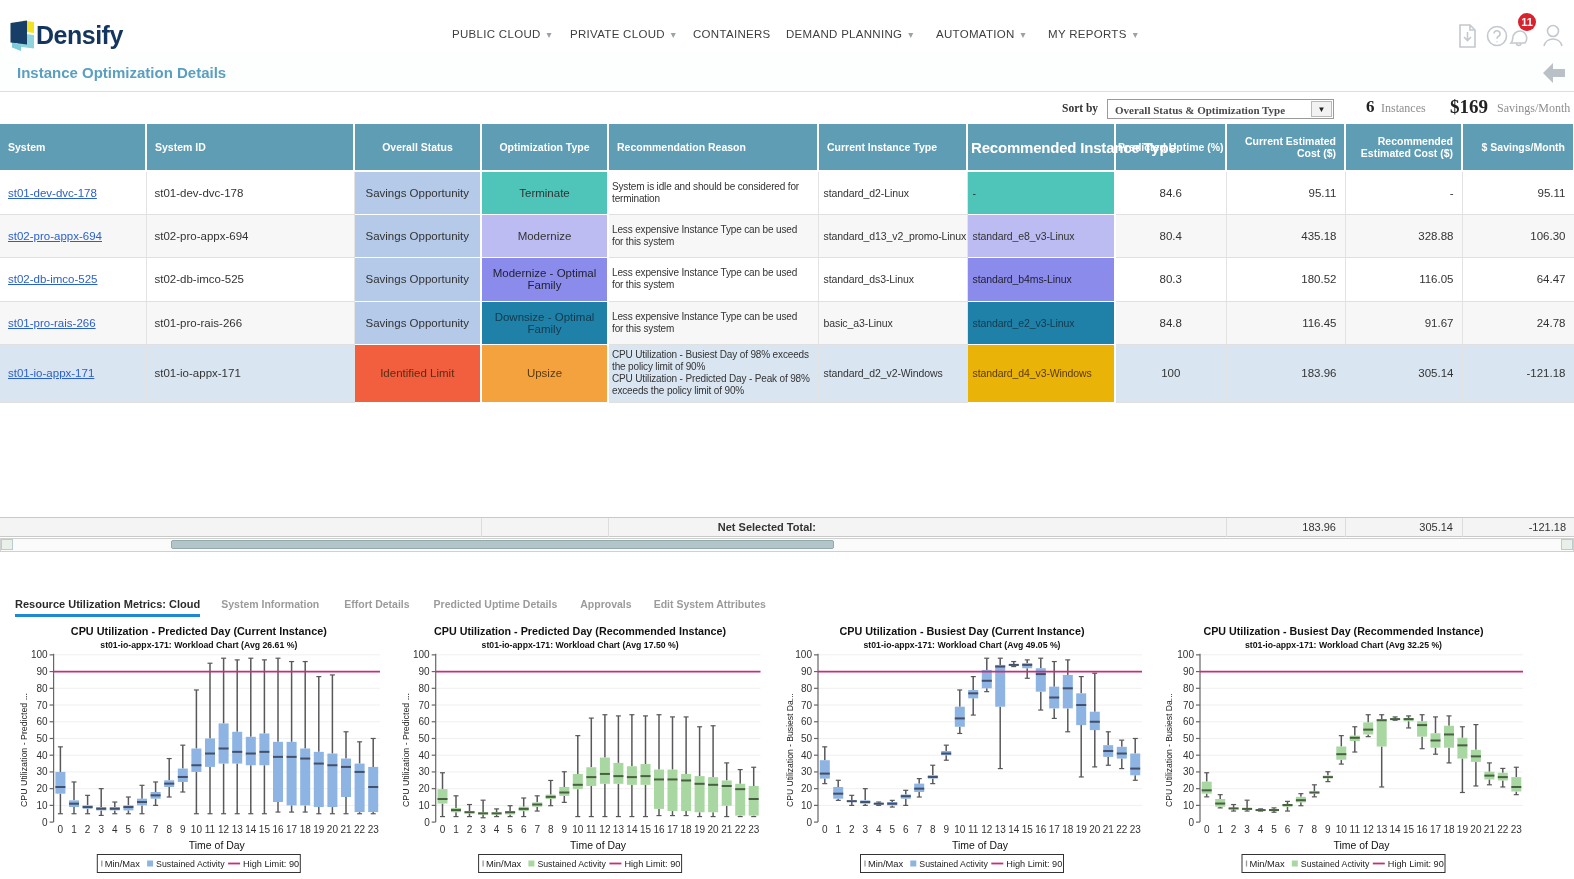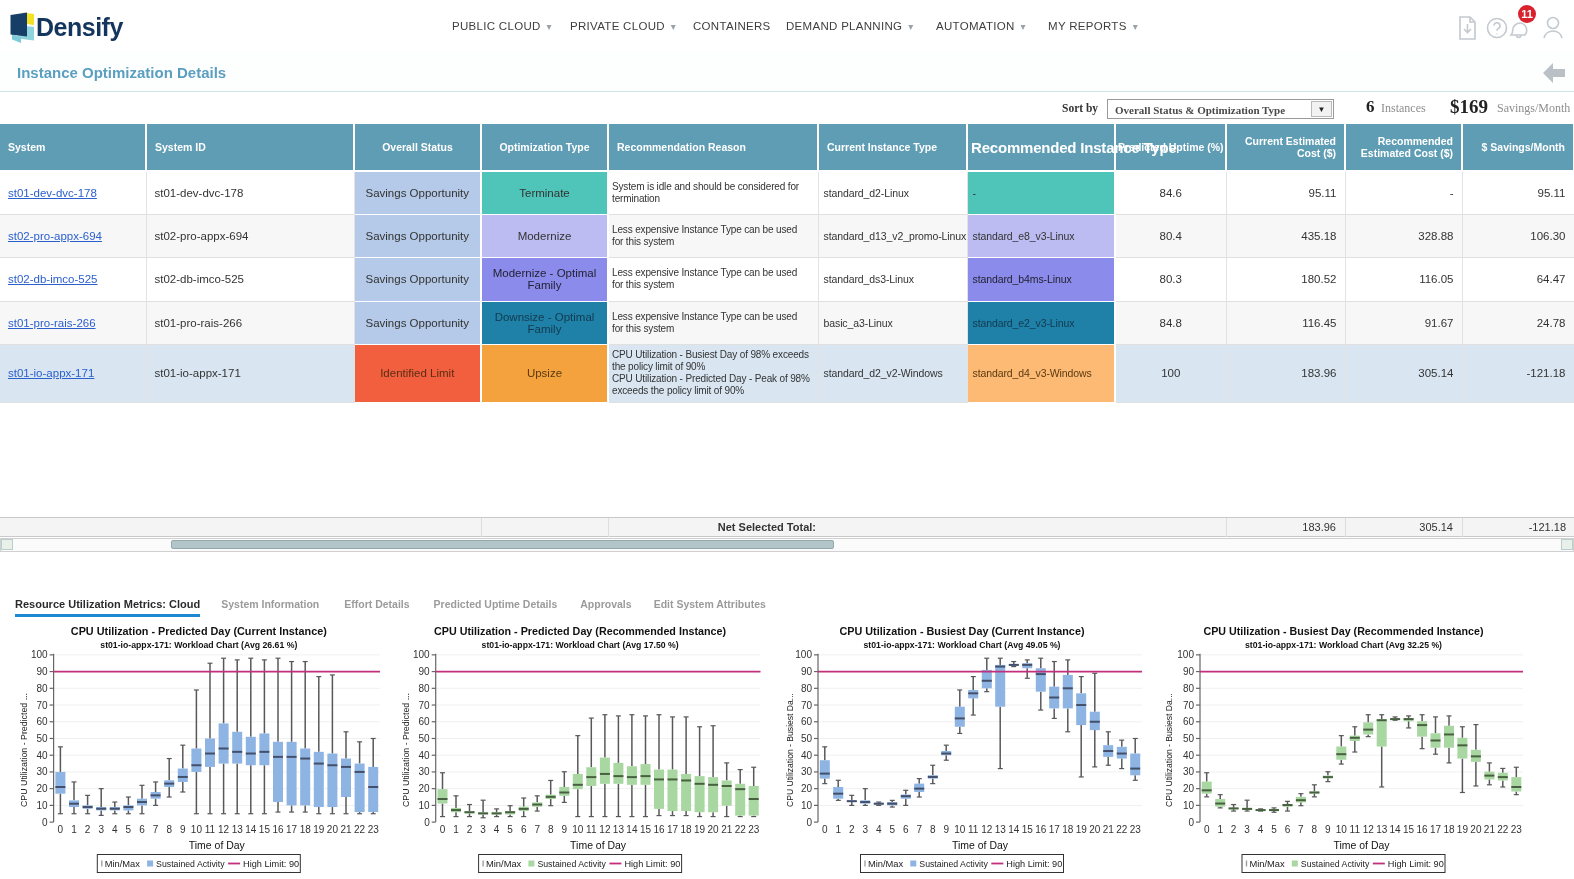--- a/index.html
+++ b/index.html
@@ -1,17 +1,17 @@
 <!DOCTYPE html>
 <html><head><meta charset="utf-8"><title>Instance Optimization Details</title>
 <style>
 * { margin:0; padding:0; box-sizing:border-box; }
 html,body { width:1574px; height:879px; overflow:hidden; background:#fff;
   font-family:"Liberation Sans", sans-serif; }
-#nav { position:absolute; left:0; top:4px; width:100%; height:56px; background:#fff;
+#nav { position:absolute; left:0; top:12px; width:100%; height:56px; background:#fff;
   border-bottom:1px solid #cfe3ea; }
 .mi { position:absolute; top:16px; font-size:11.5px; color:#3f3f3f; letter-spacing:.3px; white-space:nowrap; }
 .chv { color:#9aa2a8; font-size:10px; margin-left:6px; }
 #titlebar { position:absolute; left:0; top:52px; width:100%; height:40px; background:#fdfefe;
   border-bottom:1px solid #cfe3ea; }
 #titlebar h1 { position:absolute; left:17px; top:12px; font-size:15px; color:#5b9fc0; font-weight:bold; }
 #toolbar { position:absolute; left:0; top:93px; width:100%; height:31px; background:#fff;font-family:Liberation Serif, serif; }
 .sortlbl { position:absolute; left:1062px; top:9px; font-size:11.5px; color:#333; font-weight:bold; }
 #dd { position:absolute; left:1107px; top:6px; width:227px; height:20px; border:1px solid #9a9a9a;
    background:#fff; }
@@ -171,21 +171,21 @@
         <td class="tr">91.67</td>
         <td class="tr">24.78</td>
       </tr>
       <tr style="height:57.5px;background:#d9e6f2">
         <td class="tl"><a class="lnk">st01-io-appx-171</a></td>
         <td class="tl">st01-io-appx-171</td>
         <td class="tc cc" style="background:#f15f3e;color:#5a2d14">Identified Limit</td>
         <td class="tc cc" style="background:#f4a23d;color:#5a3a10">Upsize</td>
         <td class="tl rsn">CPU Utilization - Busiest Day of 98% exceeds<br>the policy limit of 90%<br>CPU Utilization - Predicted Day - Peak of 98%<br>exceeds the policy limit of 90%</td>
         <td class="tl nw">standard_d2_v2-Windows</td>
-        <td class="tl cc nw" style="background:#fdba74;color:#5a3a10">standard_d4_v3-Windows</td>
+        <td class="tl cc nw" style="background:#eab308;color:#5a3a10">standard_d4_v3-Windows</td>
         <td class="tc">100</td>
         <td class="tr">183.96</td>
         <td class="tr">305.14</td>
         <td class="tr">-121.18</td>
       </tr>
     </tbody>
   </table>
 <div id="netrow">
  <div style="left:610px;width:206px;text-align:right;font-weight:bold;">Net Selected Total:</div>
  <div style="left:1230px;width:106px;text-align:right;">183.96</div>

